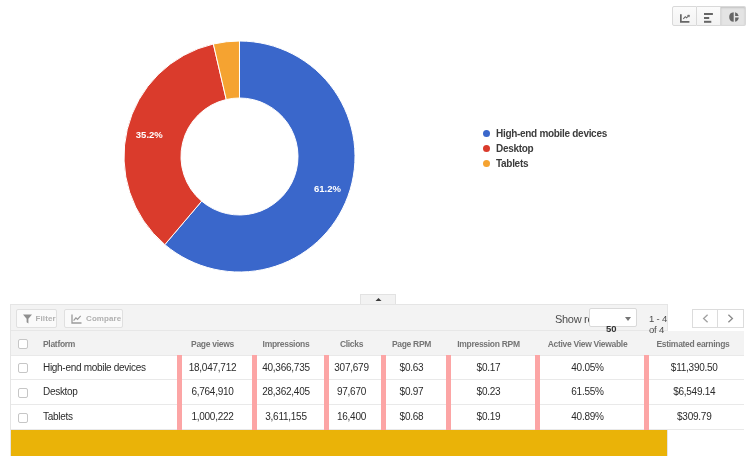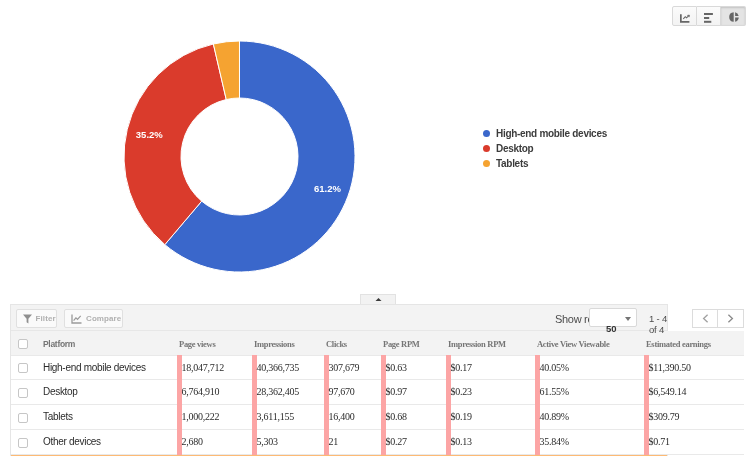--- a/index.html
+++ b/index.html
@@ -13,21 +13,21 @@
 .btn.sel { background:#e4e4e4; box-shadow:inset 0 1px 2px rgba(0,0,0,.15); }
 
 .legend { position:absolute; left:483px; top:126px; }
 .lrow { display:flex; align-items:center; height:15px; }
 .ldot { width:7px; height:7px; border-radius:50%; margin-right:6px; }
 .ltxt { font-size:10px; font-weight:bold; color:#3c3c3c; letter-spacing:-0.3px; }
 
 .tab { position:absolute; left:360px; top:294px; width:36px; height:11px; background:#f2f2f2; border:1px solid #e2e2e2; border-bottom:none; display:flex; align-items:center; justify-content:center; }
 .tab svg { display:block; }
 
-.panel { position:absolute; left:10px; top:304px; width:658px; height:152px; border:1px solid #e5e5e5; border-bottom:none; background:#fdba74; }
+.panel { position:absolute; left:10px; top:304px; width:658px; height:152px; border:1px solid #e5e5e5; border-bottom:none; background:#eab308; }
 .toolbar { position:relative; height:26px; background:#f3f3f3; border-bottom:1px solid #e7e7e7; }
 .tbtn { position:absolute; top:4px; height:19px; background:#fafafa; border:1px solid #e0e0e0; border-radius:2px; display:flex; align-items:center; color:#b0b0b0; font-size:8px; font-weight:bold; letter-spacing:0.1px; }
 .tbtn svg { flex-shrink:0; }
 .tbtn svg { margin:0 4px 0 6px; }
 #filterbtn { left:4.5px; width:41px; }
 #comparebtn { left:53px; width:59px; }
 .sr-label { position:absolute; left:544px; top:8px; font-size:11px; color:#4c4c4c; letter-spacing:-0.3px; }
 .sr-select { position:absolute; left:578px; top:3px; width:48px; height:19px; background:#fff; border:1px solid #d9d9d9; border-radius:2px; font-size:9.5px; color:#333; font-weight:bold; }
 .sr-select .val { position:absolute; left:16px; top:14px; }
 .sr-select .caret { position:absolute; right:5px; top:8px; width:0; height:0; border-left:3.5px solid transparent; border-right:3.5px solid transparent; border-top:4px solid #757575; }
@@ -37,21 +37,21 @@
 .pbtn.first { border-left:1px solid #dcdcdc; }
 
 table { border-collapse:collapse; width:733px; table-layout:fixed; }
 th, td { padding:0; vertical-align:middle; }
 thead tr { height:24px; background:#f3f3f3; }
 tbody tr { height:25px; border-top:1px solid #e9e9e9; background:#fff; }
 tbody tr:first-child { height:24px; }
 tbody tr:last-child { border-bottom:1px solid #e9e9e9; }
 th { font-size:8.5px; font-weight:bold; color:#757575; letter-spacing:-0.3px; padding-top:2px; }
 td { font-size:10px; color:#2b2b2b; letter-spacing:-0.25px; }
-.num { text-align:left; padding-right:8px;font-family:Liberation Serif, serif; }
+.num { text-align:center; padding-right:8px; }
 td.num:last-child, th.num:last-child { padding-right:4px; }
 td:nth-child(5), th:nth-child(5) { padding-right:6px; }
 td.num { border-left:5px solid #fca5a5; }
 .name { text-align:left; padding-left:34px; letter-spacing:-0.3px;margin-left:17px; }
 th.name { padding-left:34px; }
 .cb { width:10px; height:10px; border:1px solid #c6c6c6; border-radius:2px; background:#fff; margin-left:7px; }
 td .cb { margin-top:2.5px; }
 </style>
 </head>
 <body>
@@ -204,30 +204,17 @@
             </td>
           <td class="name" style="padding-left:6px">Tablets</td>
           <td class="num">1,000,222</td>
           <td class="num">3,611,155</td>
           <td class="num">16,400</td>
           <td class="num">$0.68</td>
           <td class="num">$0.19</td>
           <td class="num">40.89%</td>
           <td class="num">$309.79</td>
         </tr>
-        <tr>
-          <td>
-              <div class="cb"></div>
-            </td>
-          <td class="name" style="padding-left:6px">Other devices</td>
-          <td class="num">2,680</td>
-          <td class="num">5,303</td>
-          <td class="num">21</td>
-          <td class="num">$0.27</td>
-          <td class="num">$0.13</td>
-          <td class="num">35.84%</td>
-          <td class="num">$0.71</td>
-        </tr>
       </tbody>
     </table>
   </div>
 
 </div>
 
 </body></html>

